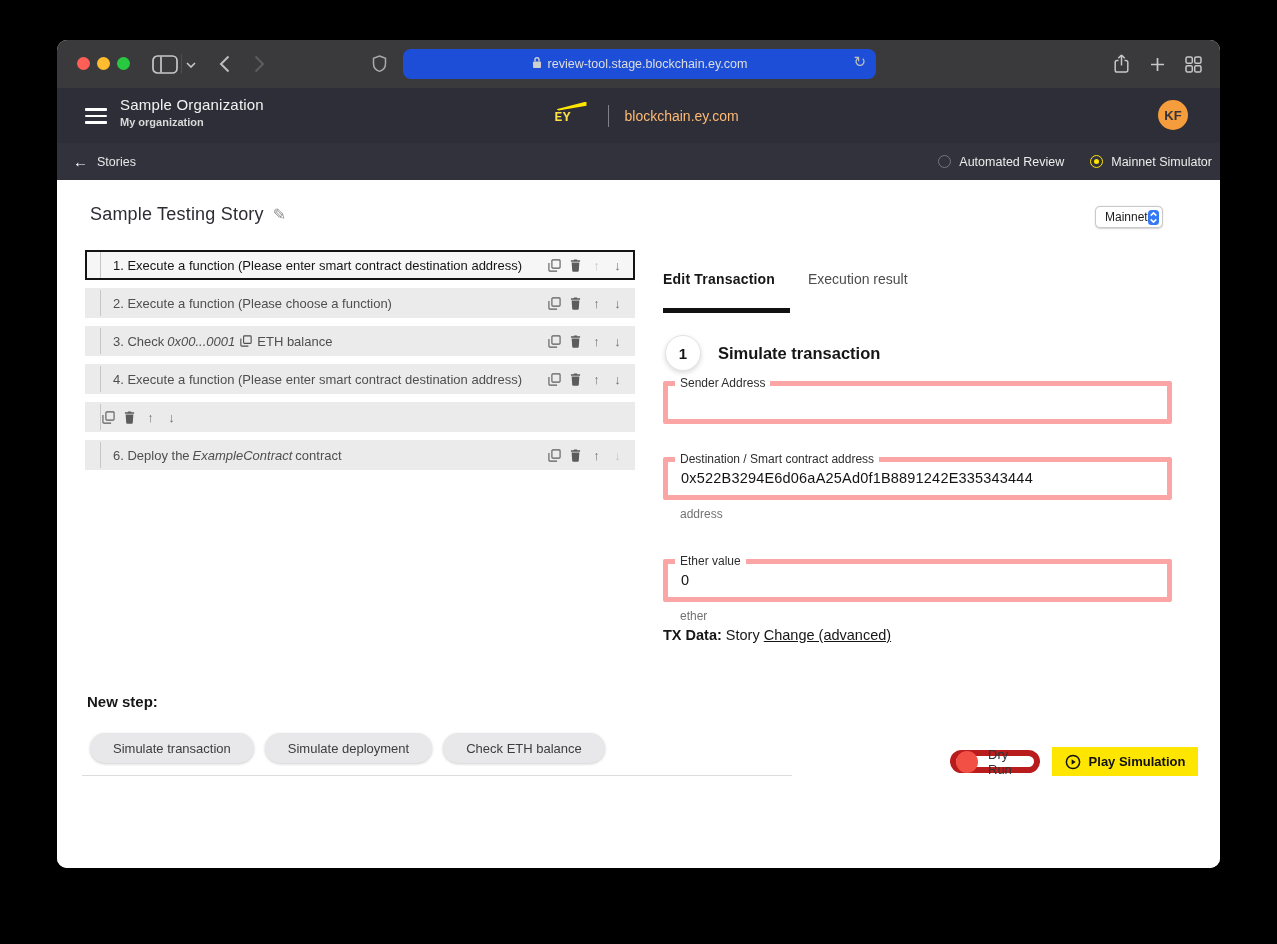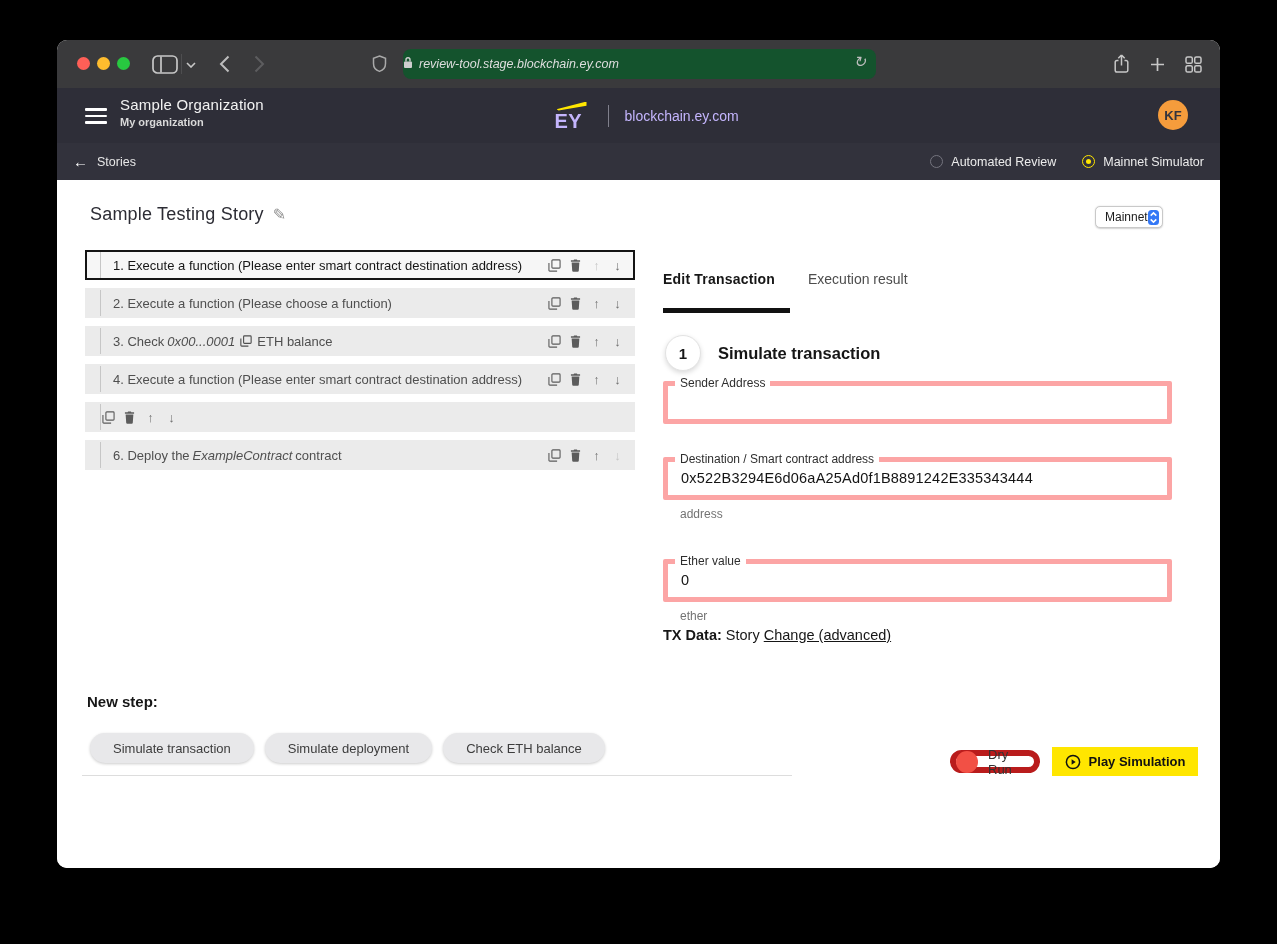--- a/index.html
+++ b/index.html
@@ -7,44 +7,44 @@
   .stage { position:relative; width:1277px; height:944px; background:#000; overflow:hidden; }
   .window { position:absolute; left:57px; top:40px; width:1163px; height:828px; border-radius:10px; overflow:hidden; background:#fff; box-shadow:0 10px 40px rgba(0,0,0,.6); }
 
   
   .chrome { position:absolute; left:0; top:0; width:100%; height:48px; background:#3a3a3c; }
   .traffic { position:absolute; left:20px; top:17px; display:flex; gap:7px; }
   .tl { width:13px; height:13px; border-radius:50%; }
   .tl.red { background:#ff5f57; } .tl.yel { background:#febc2e; } .tl.grn { background:#28c840; }
   .chrome .cicon { position:absolute; display:flex; align-items:center; justify-content:center; color:#c7c7c7; }
   .divv { position:absolute; left:124px; top:14px; width:1px; height:20px; background:#4e4e50; }
-  .urlbar { position:absolute; left:346px; top:9px; width:473px; height:30px; background:#14532d; border-radius:8px; display:flex; align-items:center; justify-content:flex-start; gap:6px; color:#dedede; font-size:12.5px;font-style:italic; }
+  .urlbar { position:absolute; left:346px; top:9px; width:473px; height:30px; background:#1d4ed8; border-radius:8px; display:flex; align-items:center; justify-content:center; gap:6px; color:#dedede; font-size:12.5px; }
   .urlbar .reload { position:absolute; right:10px; top:4px; color:#bdbdbd; font-size:15px; }
 
   
   .appheader { position:absolute; left:0; top:48px; width:100%; height:55px; background:#2e2e38; }
   .hamburger { position:absolute; left:28px; top:20px; width:22px; cursor:pointer; }
   .hamburger span { display:block; height:2.5px; background:#fff; margin-bottom:4px; border-radius:1px; }
   .orgblock { position:absolute; left:63px; top:8px; color:#fff; }
   .orgname { font-size:15px; color:#f2f2f2; letter-spacing:.2px; }
   .orgsub { font-size:11px; font-weight:bold; color:#d9d9d9; margin-top:3px; }
   .logogroup { position:absolute; left:50%; top:0; height:55px; transform:translateX(-87px); display:flex; align-items:center; }
   .eylogo { position:relative; width:34px; height:34px; }
   .eybeam { position:absolute; left:5px; top:3px; width:30px; height:9px; background:#ffe600; clip-path:polygon(0 86%, 100% 0, 100% 48%, 7% 100%); }
-  .eytext { position:absolute; left:3px; top:11px; color:#c4b5fd; font-weight:bold; font-size:20px; letter-spacing:.5px; }
+  .eytext { position:absolute; left:3px; top:11px; color:#fde047; font-weight:bold; font-size:13px; letter-spacing:.5px;font-family:Liberation Mono, monospace; }
   .logodiv { width:1px; height:22px; background:#80808c; margin:0 16px 0 22px; }
-  .domaintext { color:#c4b5fd; font-size:14px; }
+  .domaintext { color:#fdba74; font-size:14px; }
   .avatar { position:absolute; right:32px; top:12px; width:30px; height:30px; border-radius:50%; background:#f59c3c; color:#33333d; font-size:13px; font-weight:bold; display:flex; align-items:center; justify-content:center; }
 
   
   .subheader { position:absolute; left:0; top:103px; width:100%; height:37px; background:#32323c; }
   .backgroup { position:absolute; left:16px; top:0; height:37px; display:flex; align-items:center; gap:9px; color:#e7e7e7; cursor:pointer; }
   .backarrow { font-size:15px; color:#fff; }
   .backlabel { font-size:12.5px; }
-  .modes { position:absolute; right:16px; top:0; height:37px; display:flex; align-items:center; gap:26px; }
+  .modes { position:absolute; right:8px; top:0; height:37px; display:flex; align-items:center; gap:26px; }
   .mode { display:flex; align-items:center; gap:8px; cursor:pointer; }
   .radio { width:13px; height:13px; border-radius:50%; border:1.5px solid #75757f; position:relative; }
   .radio.checked { border-color:#ffe600; }
   .radio.checked::after { content:""; position:absolute; left:2.5px; top:2.5px; width:5px; height:5px; border-radius:50%; background:#ffe600; }
   .modelabel { color:#ececec; font-size:12.5px; }
 
   
   .main { position:absolute; left:0; top:140px; width:100%; height:688px; background:#fff; }
   .storytitle-row { position:absolute; left:33px; top:24px; display:flex; align-items:center; gap:9px; }
   .storytitle { font-size:18px; color:#2c2c34; letter-spacing:.2px; }

